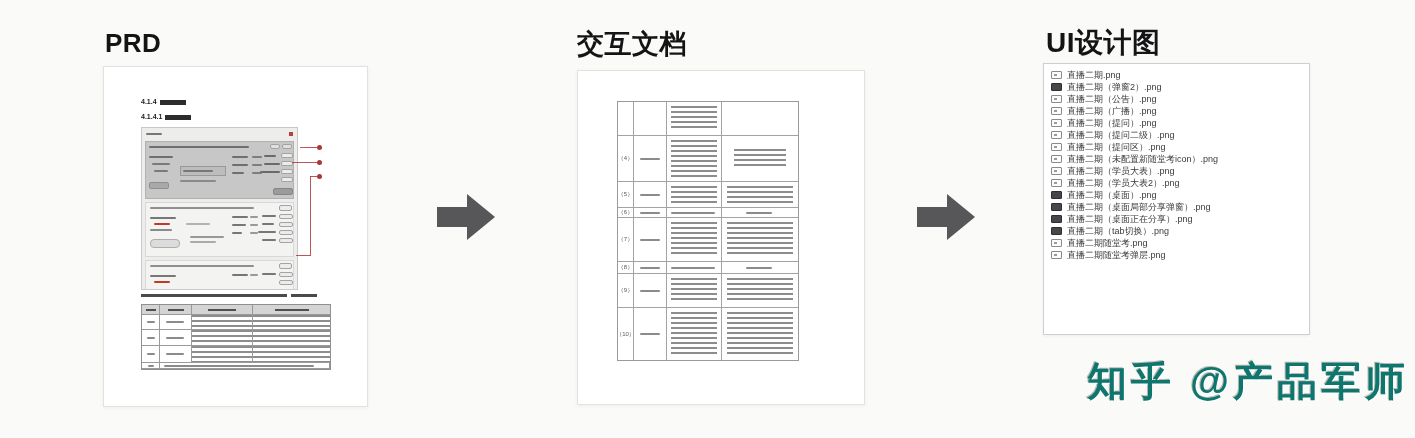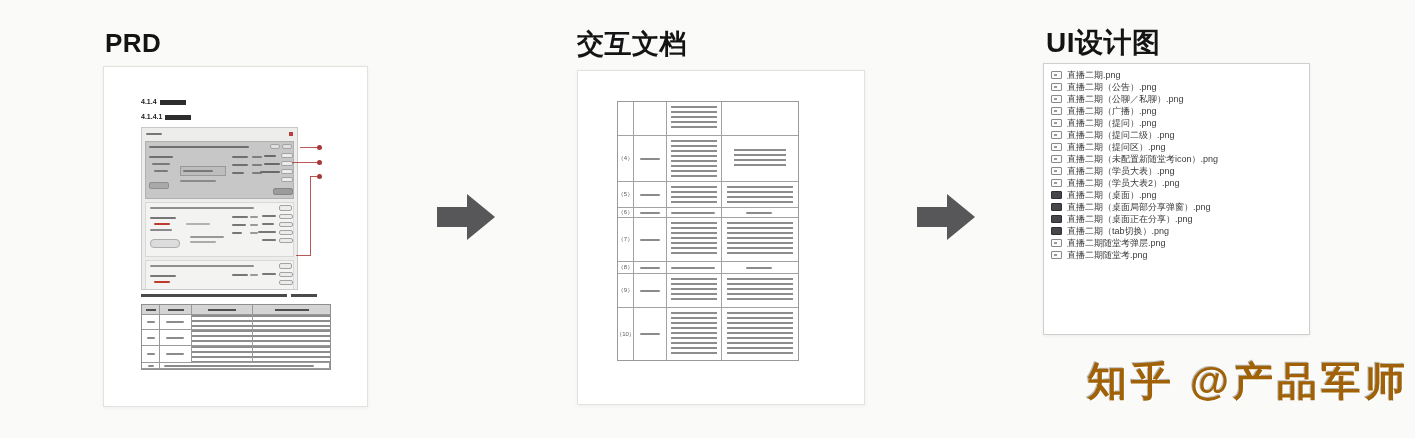--- a/index.html
+++ b/index.html
@@ -40,21 +40,21 @@
   .file-item{display:flex;align-items:center;gap:5px;height:12px;}
   .fi-name{font-size:9px;color:#3a3a3a;white-space:nowrap;line-height:12px;}
   .fico{width:11px;height:8px;border-radius:1px;flex:0 0 auto;position:relative;}
   .fico.outline{background:#fbfbfb;border:1px solid #8a8a8a;}
   .fico.outline:after{content:"";position:absolute;left:2px;top:2px;width:3px;height:2px;background:#9a9a9a;}
   .fico.filled{background:#46464b;border:1px solid #2e2e33;}
   
   .prd-h{position:absolute;display:flex;align-items:center;gap:3px;}
   .prd-h .num{font-size:7px;font-weight:bold;color:#222;line-height:6px;}
   .prd-h .blk{height:5px;background:#2d2d2d;}
-  .watermark{position:absolute;right:6px;top:354px;font-size:40px;font-weight:bold;letter-spacing:4px;color:#a16207;text-shadow:1px 1px 0 #ffffff,-1px -1px 0 #b9b9b4;white-space:nowrap;}
+  .watermark{position:absolute;right:6px;top:354px;font-size:40px;font-weight:bold;letter-spacing:4px;color:#0f766e;text-shadow:1px 1px 0 #ffffff,-1px -1px 0 #b9b9b4;white-space:nowrap;}
 </style>
 </head>
 <body>
 
 <div class="stage">
 
   <div class="sec-title" style="left:105px;top:28px;font-size:26px;">PRD</div>
   <div class="sec-title" style="left:577px;top:26px;font-size:27px;">交互文档</div>
   <div class="sec-title" style="left:1046px;top:24px;font-size:28px;">UI设计图</div>
 
@@ -307,29 +307,29 @@
     <div class="shaft"></div>
       <div class="head"></div>
   </div>
 
   <div class="filebox">
       <div class="file-item">
         <span class="fico outline"></span>
         <span class="fi-name">直播二期.png</span>
       </div>
       <div class="file-item">
+        <span class="fico filled"></span>
+        <span class="fi-name">直播二期（弹窗2）.png</span>
+      </div>
+      <div class="file-item">
         <span class="fico outline"></span>
         <span class="fi-name">直播二期（公告）.png</span>
       </div>
       <div class="file-item">
         <span class="fico outline"></span>
-        <span class="fi-name">直播二期（公聊／私聊）.png</span>
-      </div>
-      <div class="file-item">
-        <span class="fico outline"></span>
         <span class="fi-name">直播二期（广播）.png</span>
       </div>
       <div class="file-item">
         <span class="fico outline"></span>
         <span class="fi-name">直播二期（提问）.png</span>
       </div>
       <div class="file-item">
         <span class="fico outline"></span>
         <span class="fi-name">直播二期（提问二级）.png</span>
       </div>
@@ -360,23 +360,23 @@
       <div class="file-item">
         <span class="fico filled"></span>
         <span class="fi-name">直播二期（桌面正在分享）.png</span>
       </div>
       <div class="file-item">
         <span class="fico filled"></span>
         <span class="fi-name">直播二期（tab切换）.png</span>
       </div>
       <div class="file-item">
         <span class="fico outline"></span>
+        <span class="fi-name">直播二期随堂考.png</span>
+      </div>
+      <div class="file-item">
+        <span class="fico outline"></span>
         <span class="fi-name">直播二期随堂考弹层.png</span>
       </div>
-      <div class="file-item">
-        <span class="fico outline"></span>
-        <span class="fi-name">直播二期随堂考.png</span>
-      </div>
     </div>
 
   <div class="watermark">知乎 @产品军师</div>
 
 </div>
 
 </body></html>

